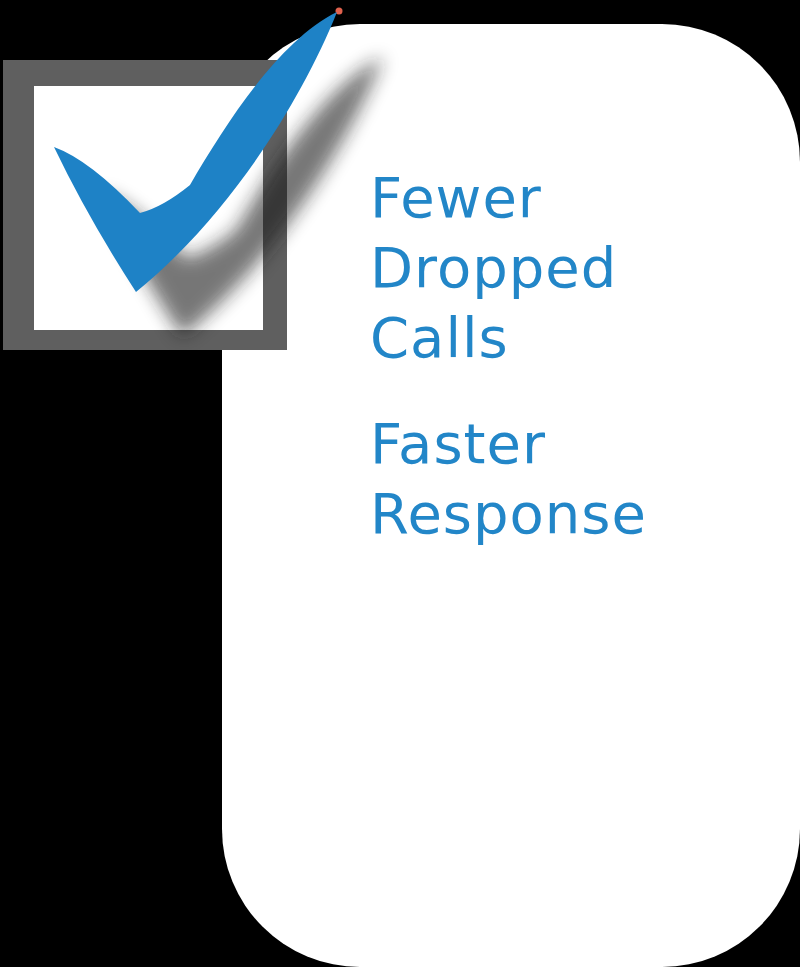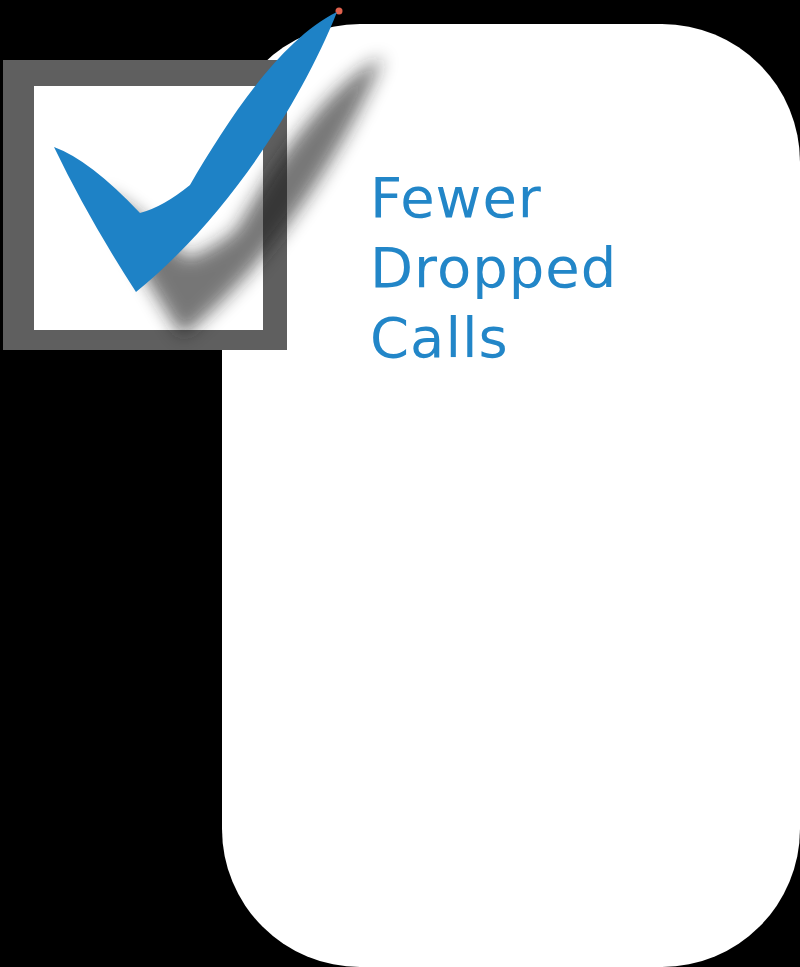--- a/index.html
+++ b/index.html
@@ -67,15 +67,16 @@
 
     <use href="#check-shape" transform="translate(46,45)" fill="#1a1a1a" opacity="0.6" filter="url(#soft-blur)"></use>
 
     <circle cx="339" cy="11" r="3.5" fill="#e0614d"></circle>
 
     <use href="#check-shape" fill="#1e82c6"></use>
   </svg>
 
   <div class="benefits">
     <p>Fewer Dropped Calls</p>
+    <p>Faster Response</p>
   </div>
 
 </div>
 
 </body></html>

